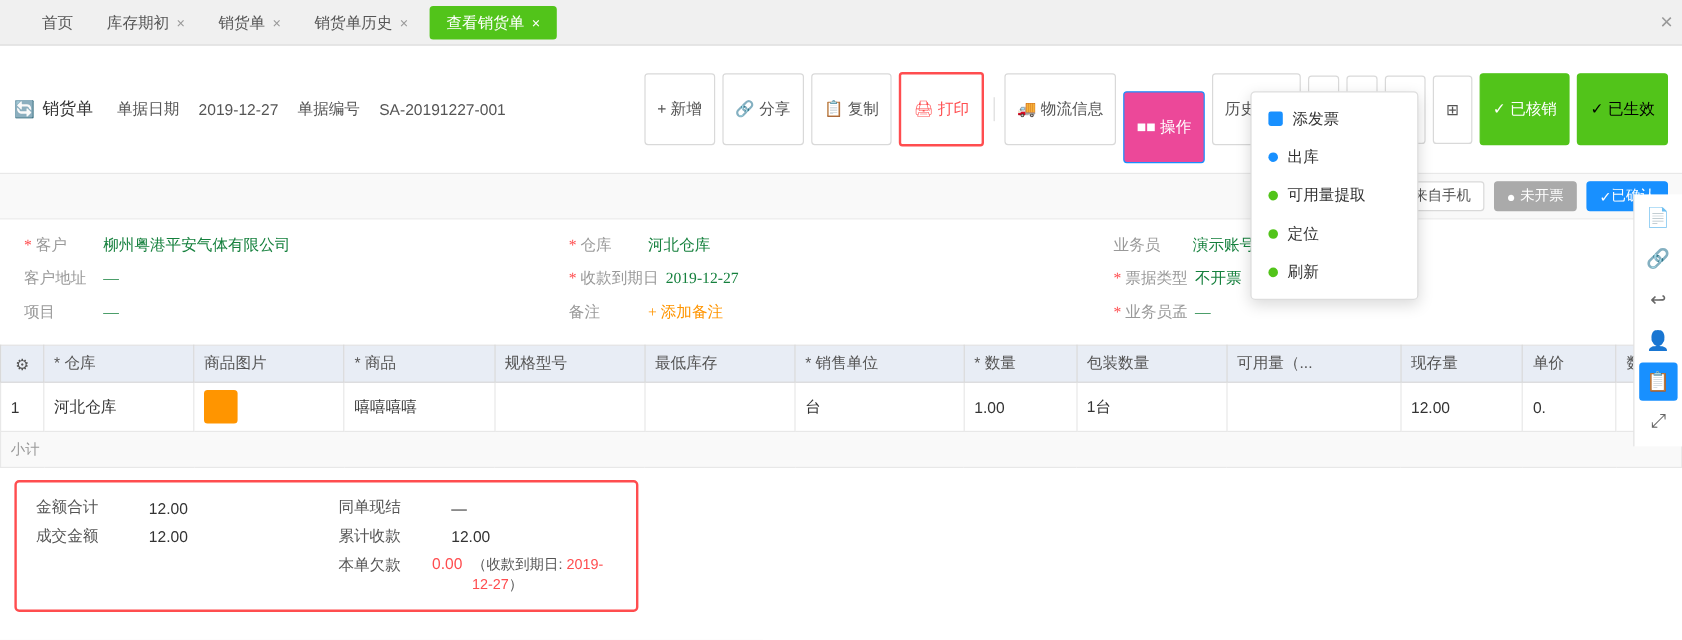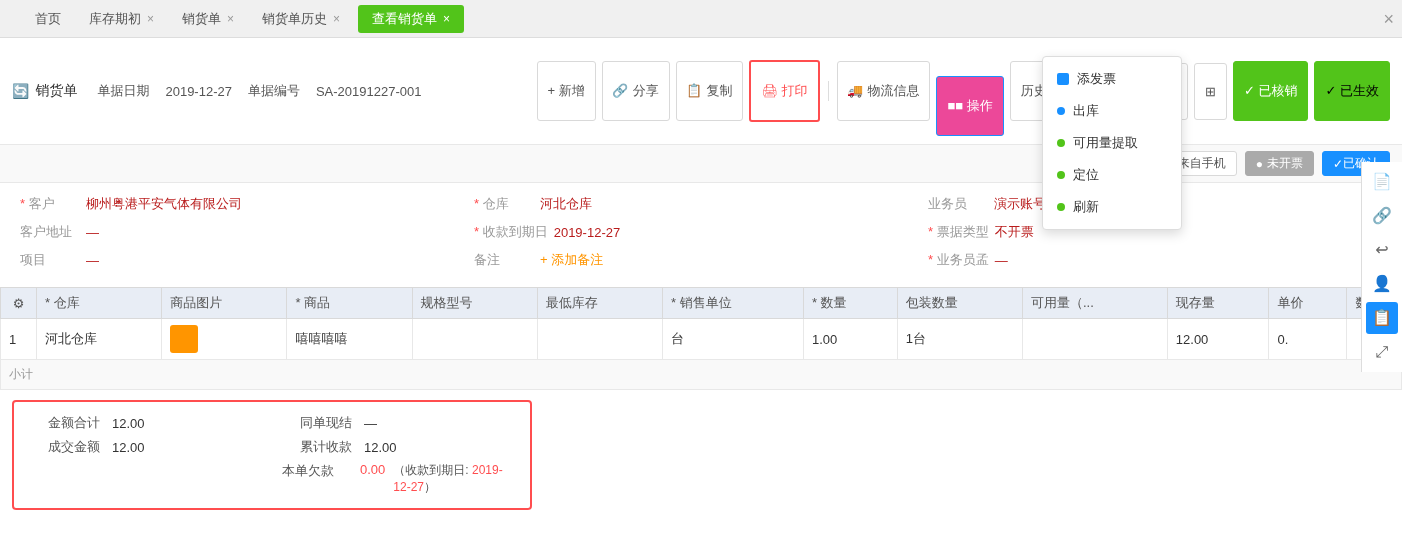--- a/index.html
+++ b/index.html
@@ -40,24 +40,24 @@
       border-radius: 3px; cursor: pointer; background: #fff; font-size: 13px; color: #555; white-space: nowrap;
     }
     .btn-toolbar.active { background: #1890ff; color: #fff; border-color: #1890ff; }
     .btn-green { background: #52c41a; color: #fff; border-color: #52c41a; }
     .btn-green2 { background: #52c41a; color: #000000; border-color: #52c41a; }
     .sep { width: 1px; height: 20px; background: #ddd; margin: 0 2px; }
 
     
     .form-area { padding: 12px 20px 8px; background: #fff; }
     .form-row { display: flex; align-items: center; margin-bottom: 10px; gap: 0; flex-wrap: nowrap; }
-    .form-field { display: flex; align-items: center; flex: 1; min-width: 0; }
+    .form-field { display: flex; align-items: center; flex: 1; min-width: 0; font-family: Liberation Serif, serif; }
     .form-label { color: #999; font-size: 13px; white-space: nowrap; min-width: 60px; }
     .form-label.required::before { content: '* '; color: #ff4d4f; }
-    .form-value { color: #b91c1c; font-size: 13px; padding: 0 6px; }
+    .form-value { color: #15803d; font-size: 13px; padding: 0 6px; }
     .form-value.link { color: #1890ff; cursor: pointer; }
 
     
     .second-toolbar {
       display: flex; align-items: center; padding: 6px 12px; background: #f9f9f9;
       border-bottom: 1px solid #e8e8e8; gap: 8px;
     }
     .btn-sm {
       display: flex; align-items: center; padding: 3px 10px; border: 1px solid #d9d9d9;
       border-radius: 3px; cursor: pointer; background: #fff; font-size: 12px; color: #555;
@@ -81,28 +81,28 @@
     .gear-col { width: 36px; text-align: center; }
     .product-img { width: 28px; height: 28px; background: #ff9500; border-radius: 3px; display: inline-block; vertical-align: middle; }
 
     
     .payment-section {
       margin: 10px 12px; border: 2px solid #ff4d4f; border-radius: 4px; padding: 12px 16px;
       background: #fff; max-width: 520px;
     }
     .payment-title { font-weight: bold; font-size: 14px; margin-bottom: 10px; }
     .payment-grid { display: grid; grid-template-columns: 1fr 1fr; gap: 6px 20px; }
-    .payment-row { display: flex; align-items: center; gap: 12px; font-size: 13px; text-align: right; }
+    .payment-row { display: flex; align-items: center; gap: 24px; font-size: 13px; }
     .payment-label { color: #555; min-width: 70px; }
     .payment-value { color: #333; }
     .payment-value.red { color: #ff4d4f; }
 
     
     .dropdown-overlay {
-      position: absolute; top: 56px; right: 220px; background: #fff;
+      position: absolute; top: 76px; right: 220px; background: #fff;
       border: 1px solid #ddd; border-radius: 4px; box-shadow: 0 4px 12px rgba(0,0,0,0.15);
       z-index: 100; min-width: 140px; padding: 6px 0;
     }
     .dropdown-item {
       display: flex; align-items: center; padding: 7px 14px; cursor: pointer; font-size: 13px; color: #333;
     }
     .dropdown-item .dot { width: 8px; height: 8px; border-radius: 50%; margin-right: 8px; display: inline-block; }
     .dropdown-item .dot.blue { background: #1890ff; }
     .dropdown-item .dot.green { background: #52c41a; }
     .dropdown-item .square { width: 12px; height: 12px; background: #1890ff; border-radius: 2px; margin-right: 8px; display: inline-block; }

